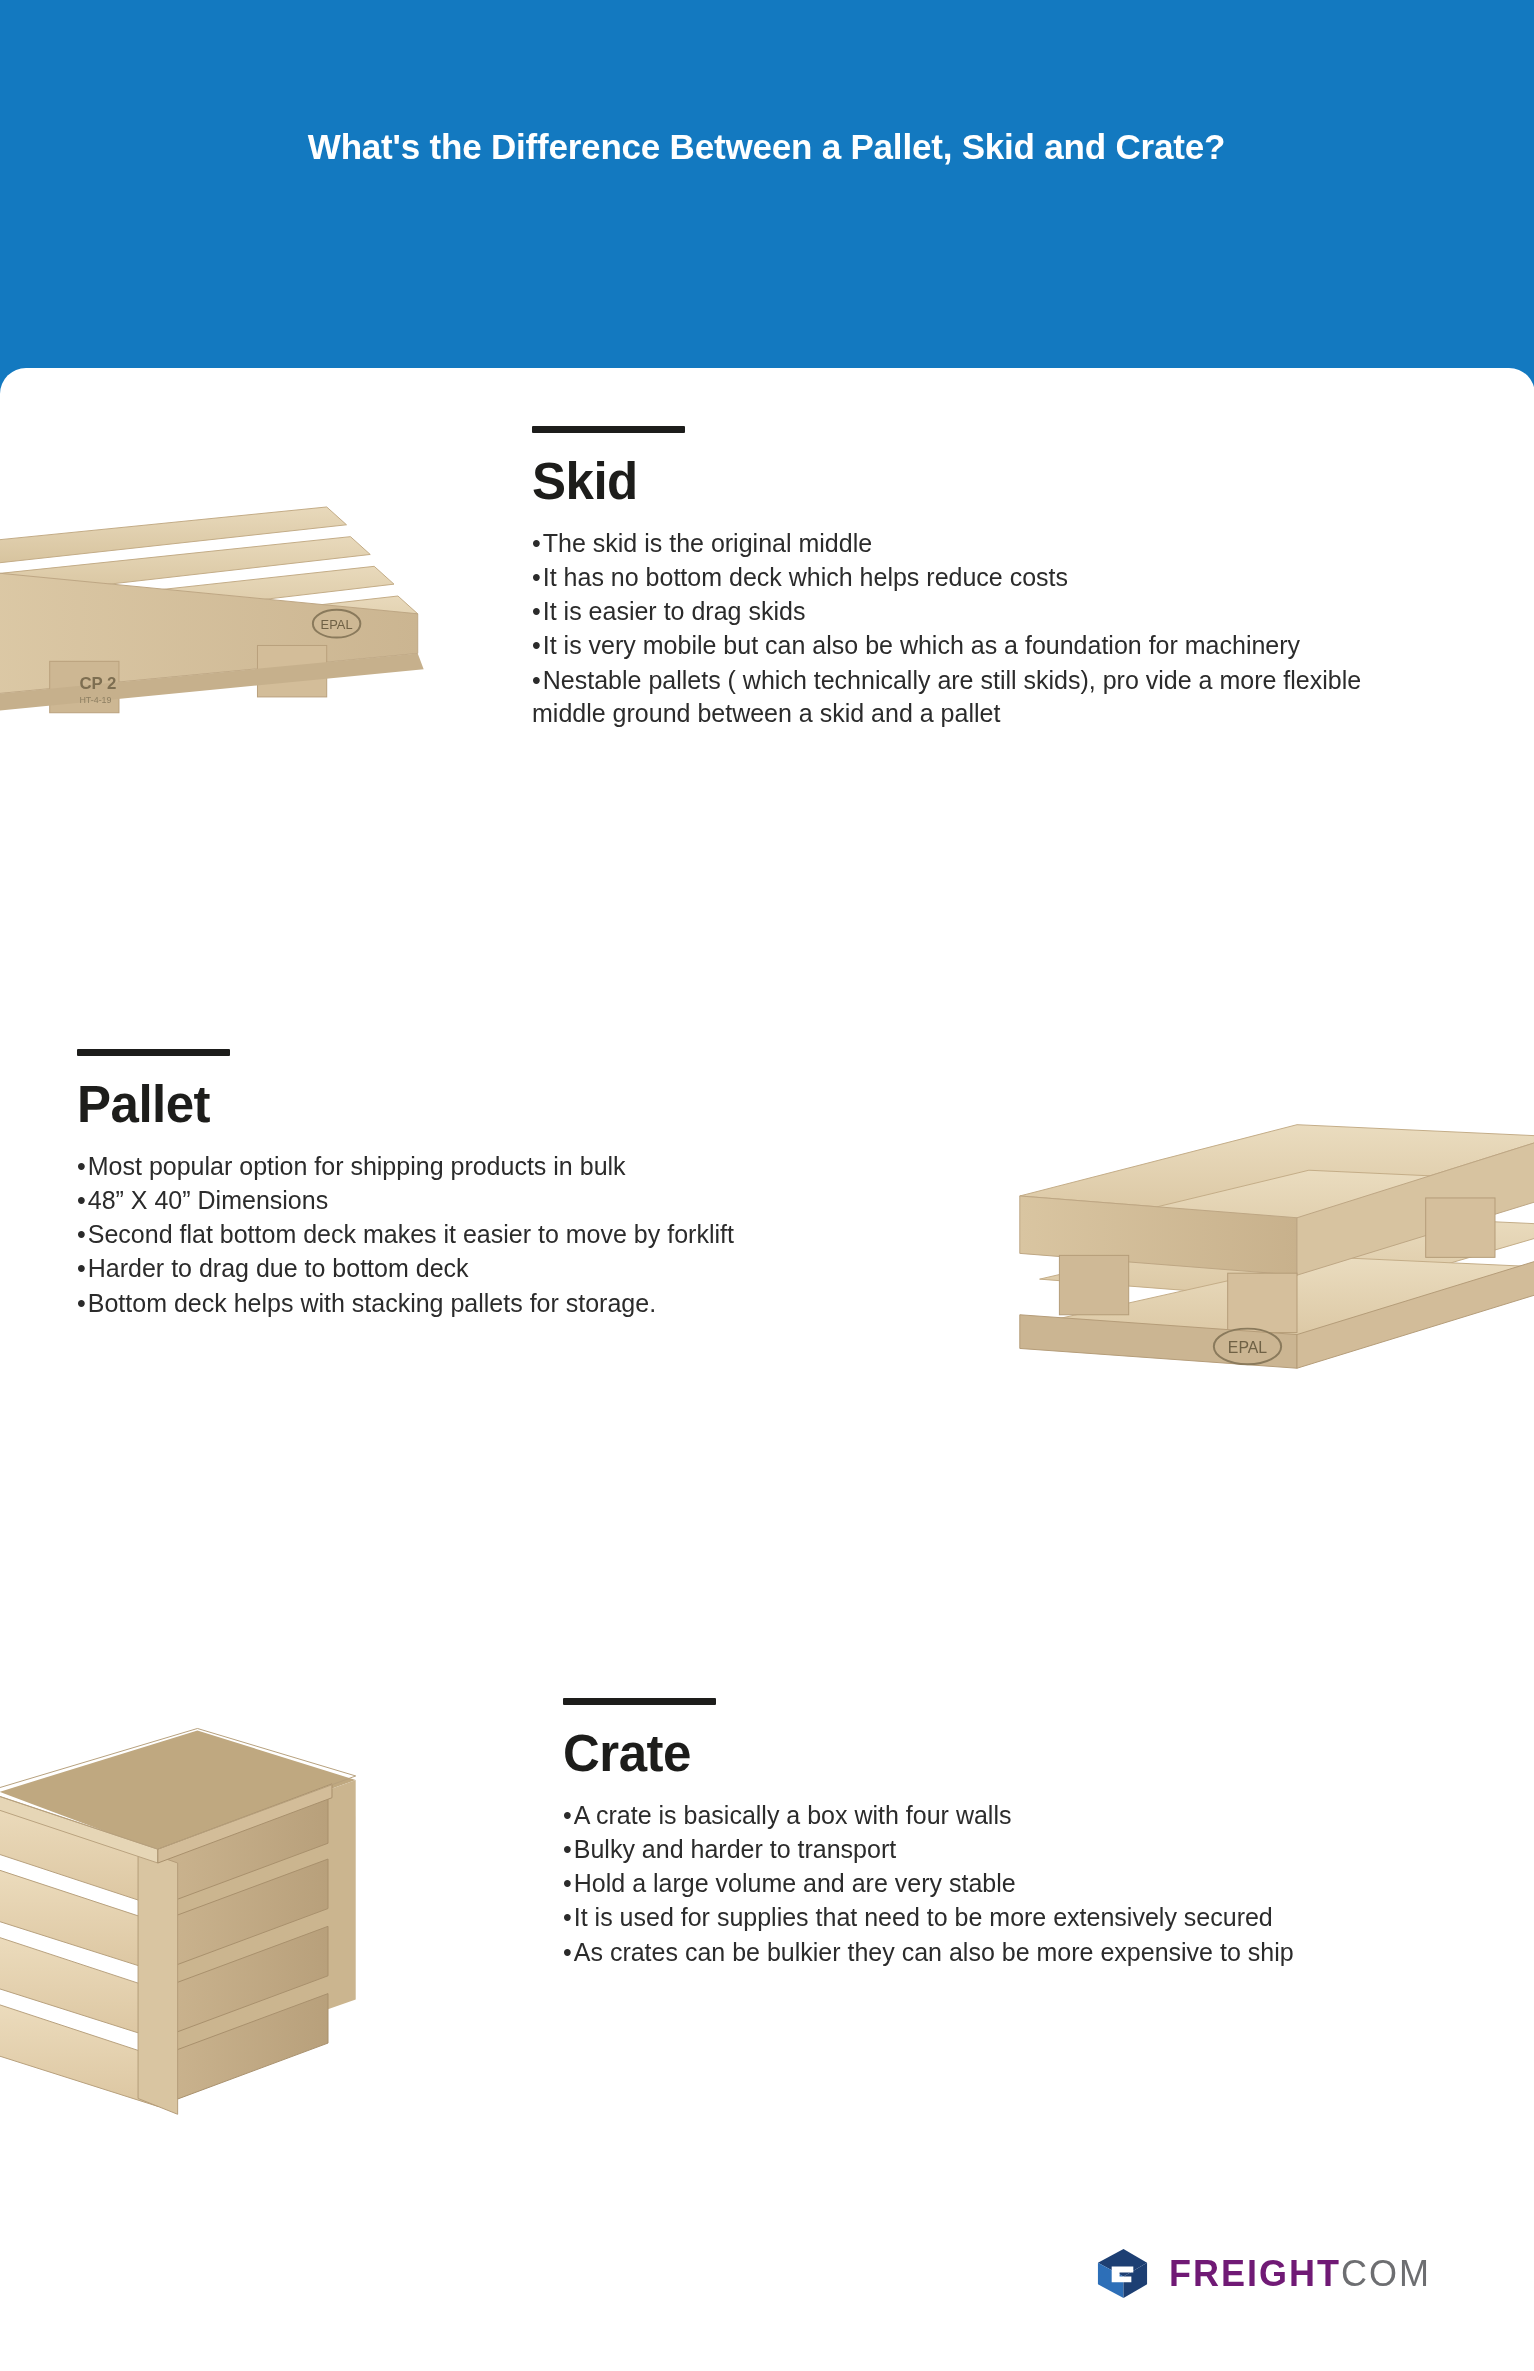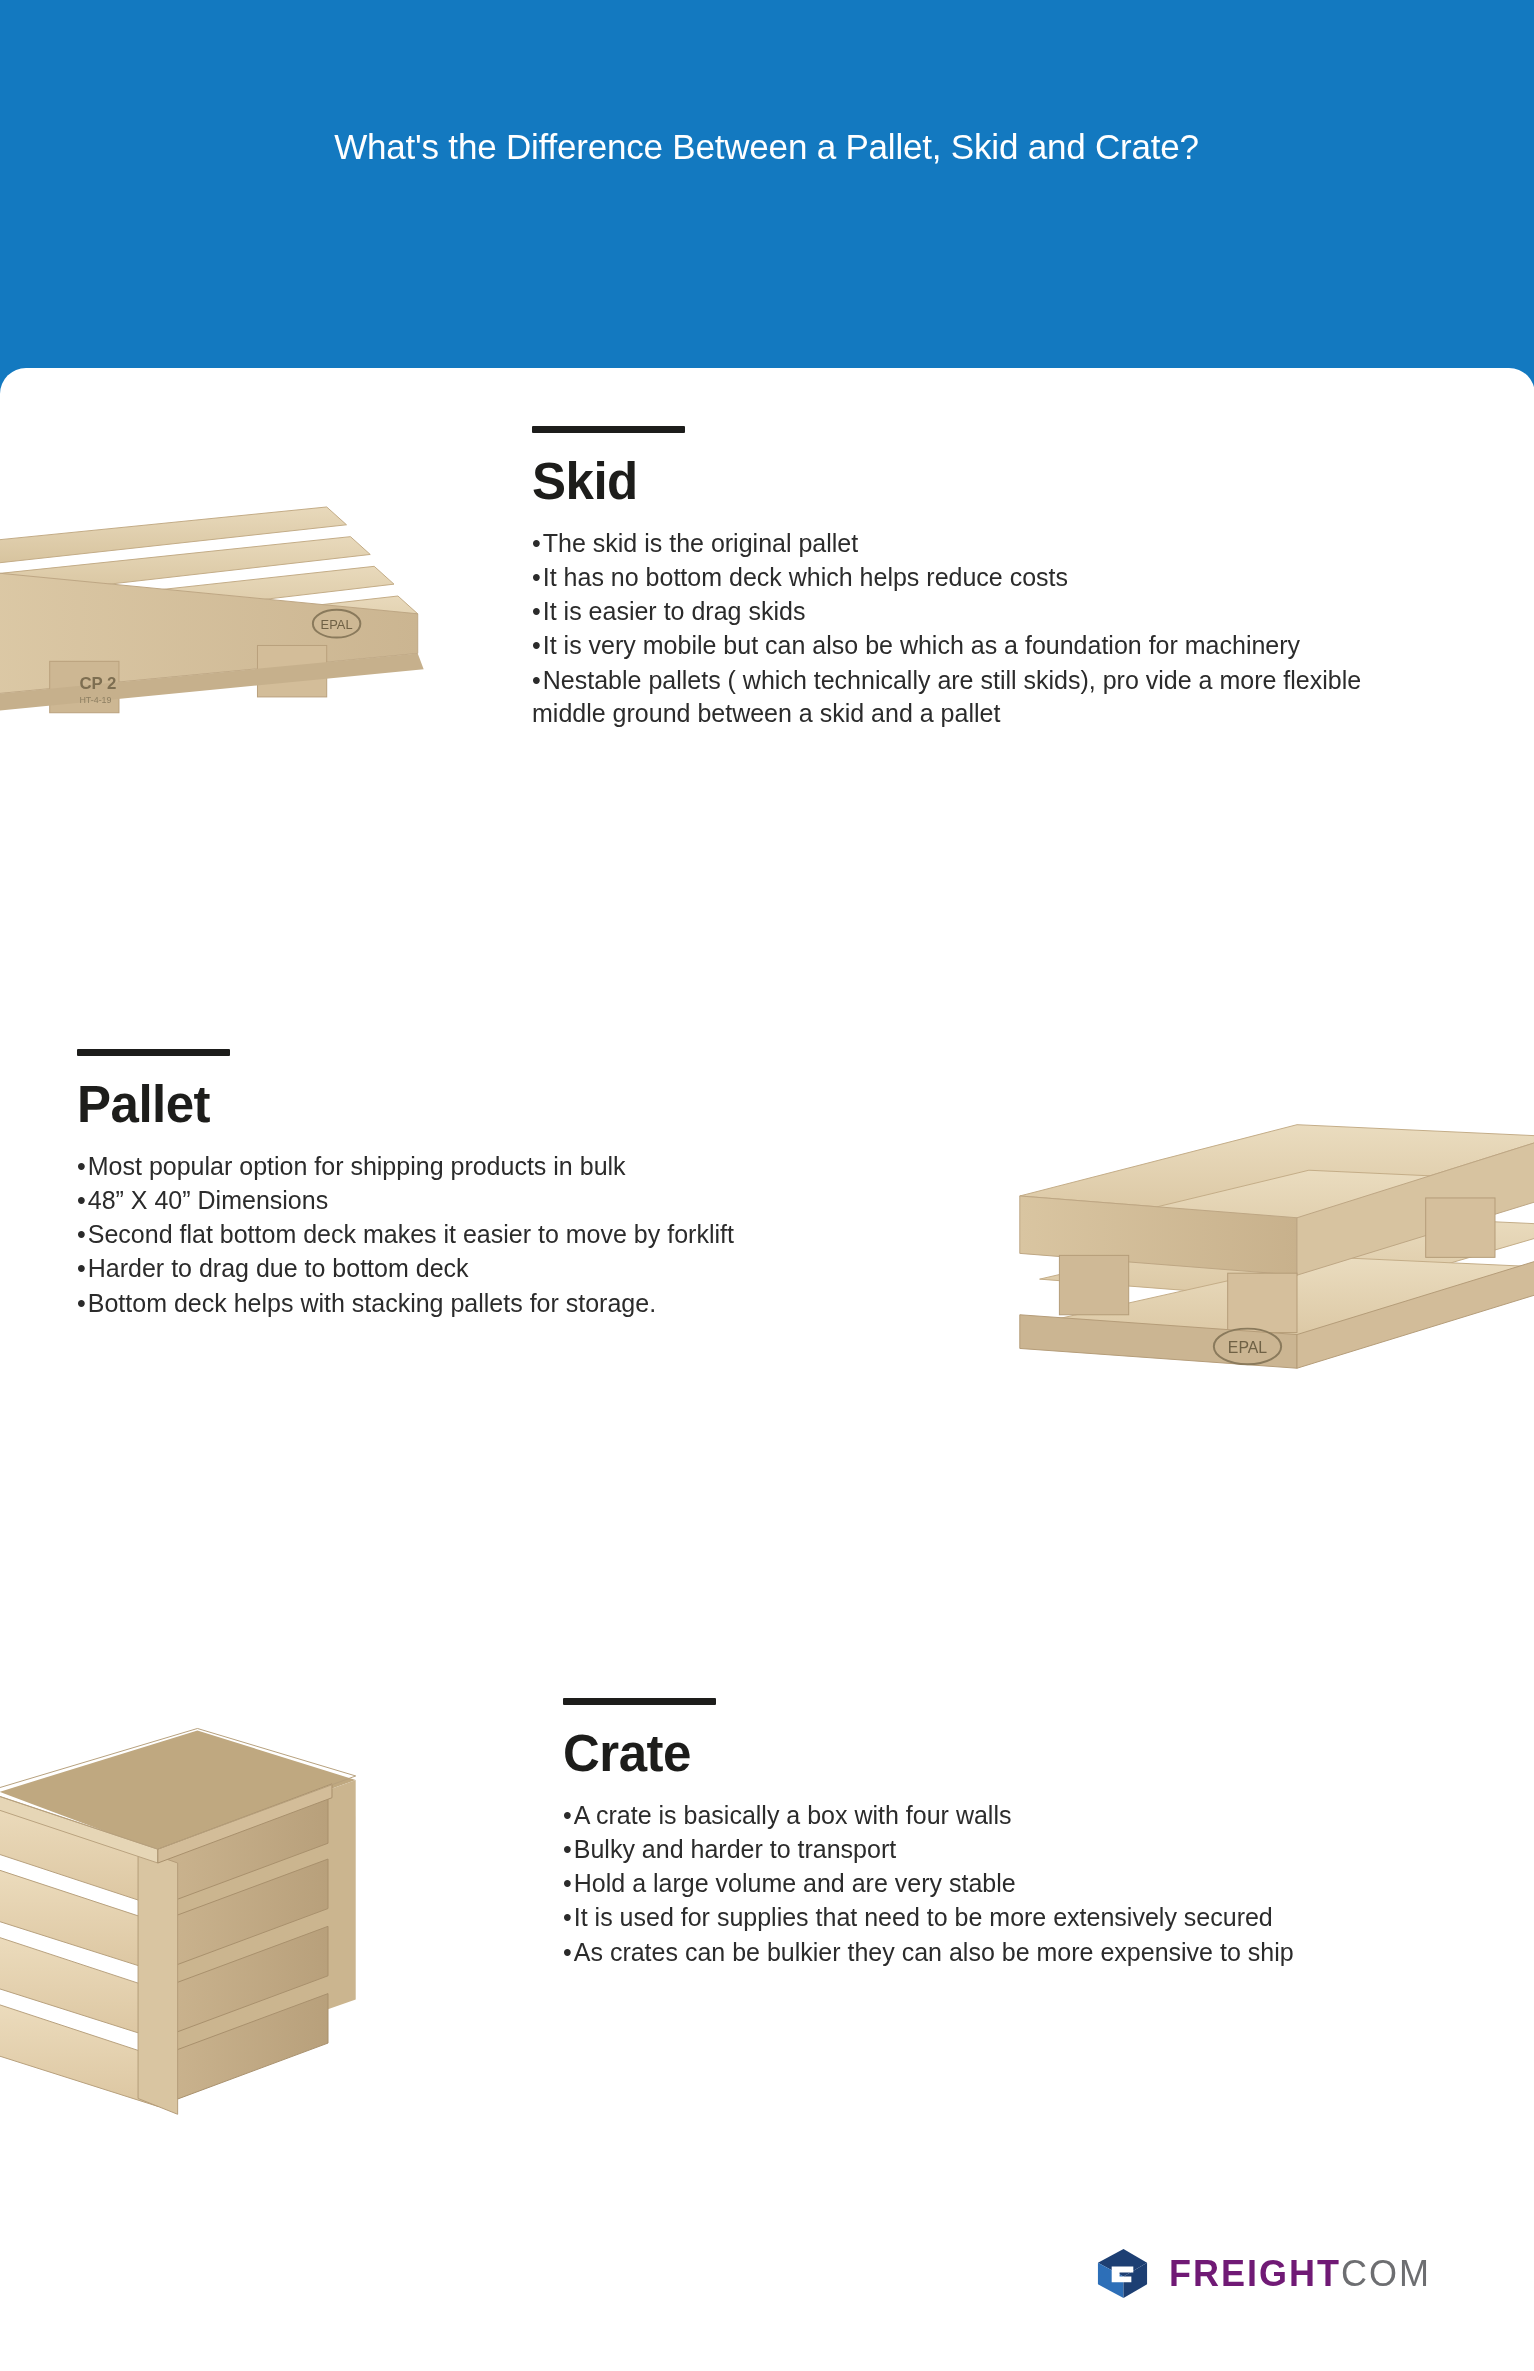--- a/index.html
+++ b/index.html
@@ -26,21 +26,21 @@
     background: #1379c0;
   }
   .header-title {
     position: absolute;
     top: 127px;
     left: 0;
     width: 1533px;
     text-align: center;
     color: #ffffff;
     font-size: 35px;
-    font-weight: normal;
+    font-weight: bold;
     letter-spacing: -0.2px;
   }
   
   .sheet {
     position: absolute;
     top: 368px;
     left: 0;
     width: 1535px;
     height: 2003px;
     background: #ffffff;
@@ -192,21 +192,21 @@
 
       <text x="150" y="196" font-family="Liberation Sans, sans-serif" font-size="17" fill="#7d6e51" font-weight="bold">CP 2</text>
       <text x="150" y="210" font-family="Liberation Sans, sans-serif" font-size="9" fill="#8d7f62">HT-4-19</text>
     </svg>
   </div>
 
   <div class="skid-text">
     <div class="rule"></div>
     <div class="sec-title">Skid</div>
     <div class="bullets">
-      <div class="b">The skid is the original pallet</div>
+      <div class="b">The skid is the original middle</div>
       <div class="b">It has no bottom deck which helps reduce costs</div>
       <div class="b">It is easier to drag skids</div>
       <div class="b">It is very mobile but can also be which as a foundation for machinery</div>
       <div class="b">Nestable pallets ( which technically are still skids), pro vide a more flexible middle ground between a skid and a pallet</div>
     </div>
   </div>
 
   <div class="pallet-text">
     <div class="rule"></div>
     <div class="sec-title">Pallet</div>

